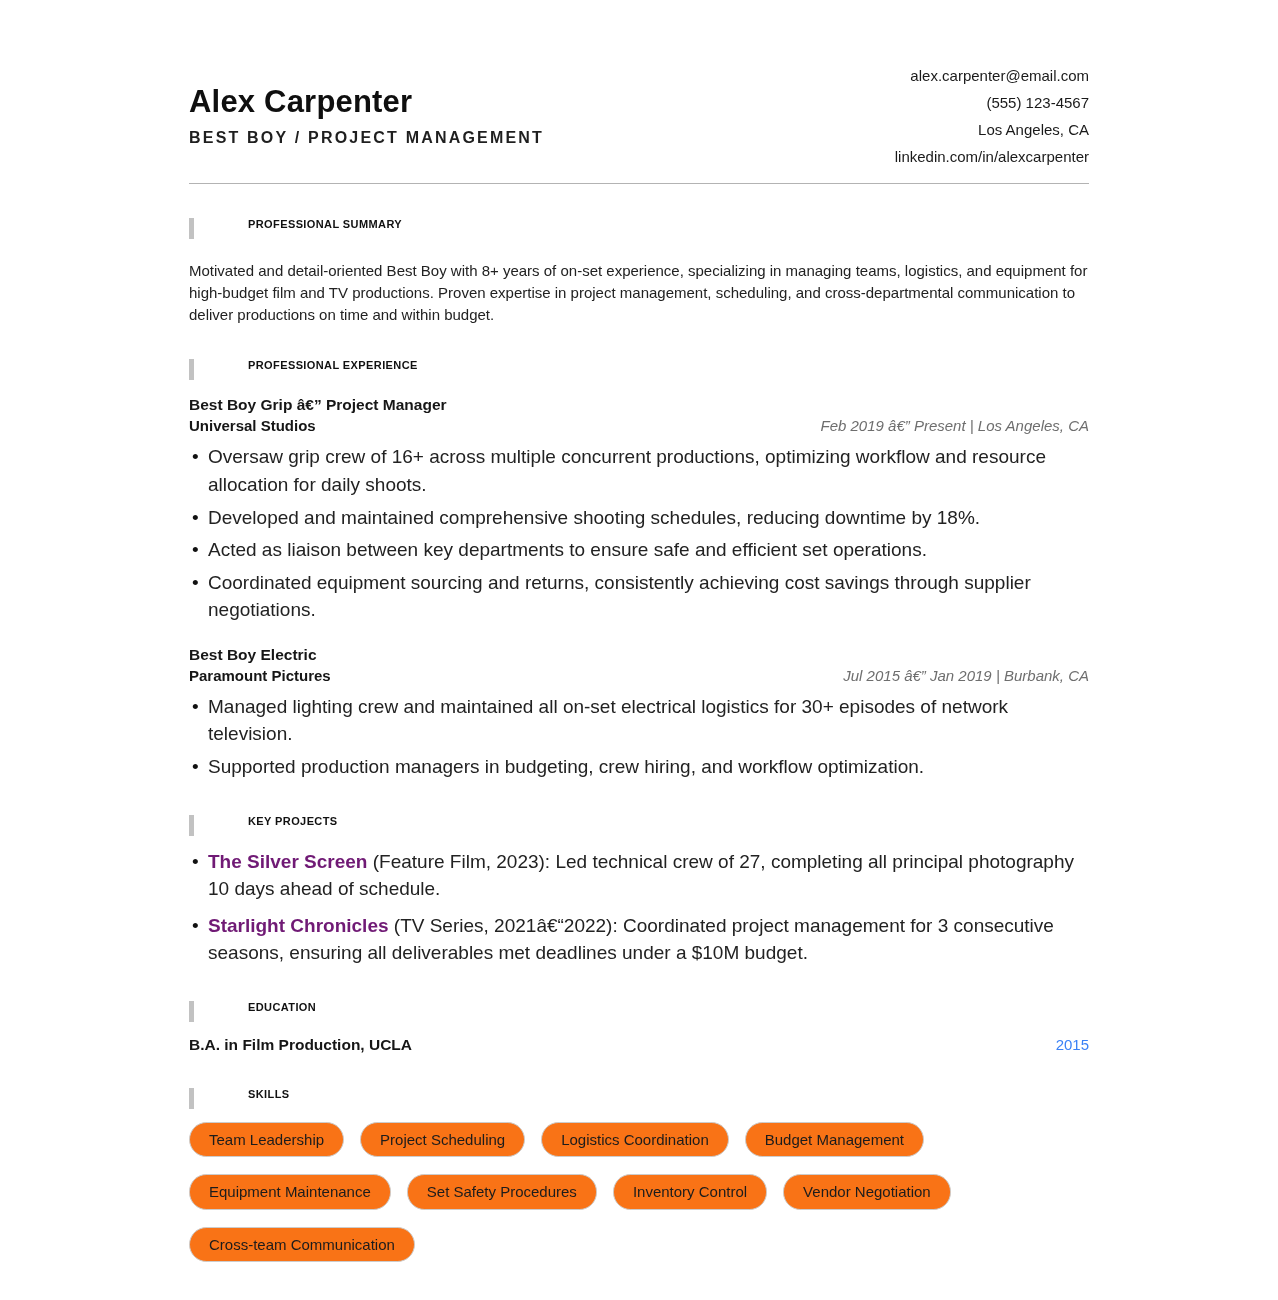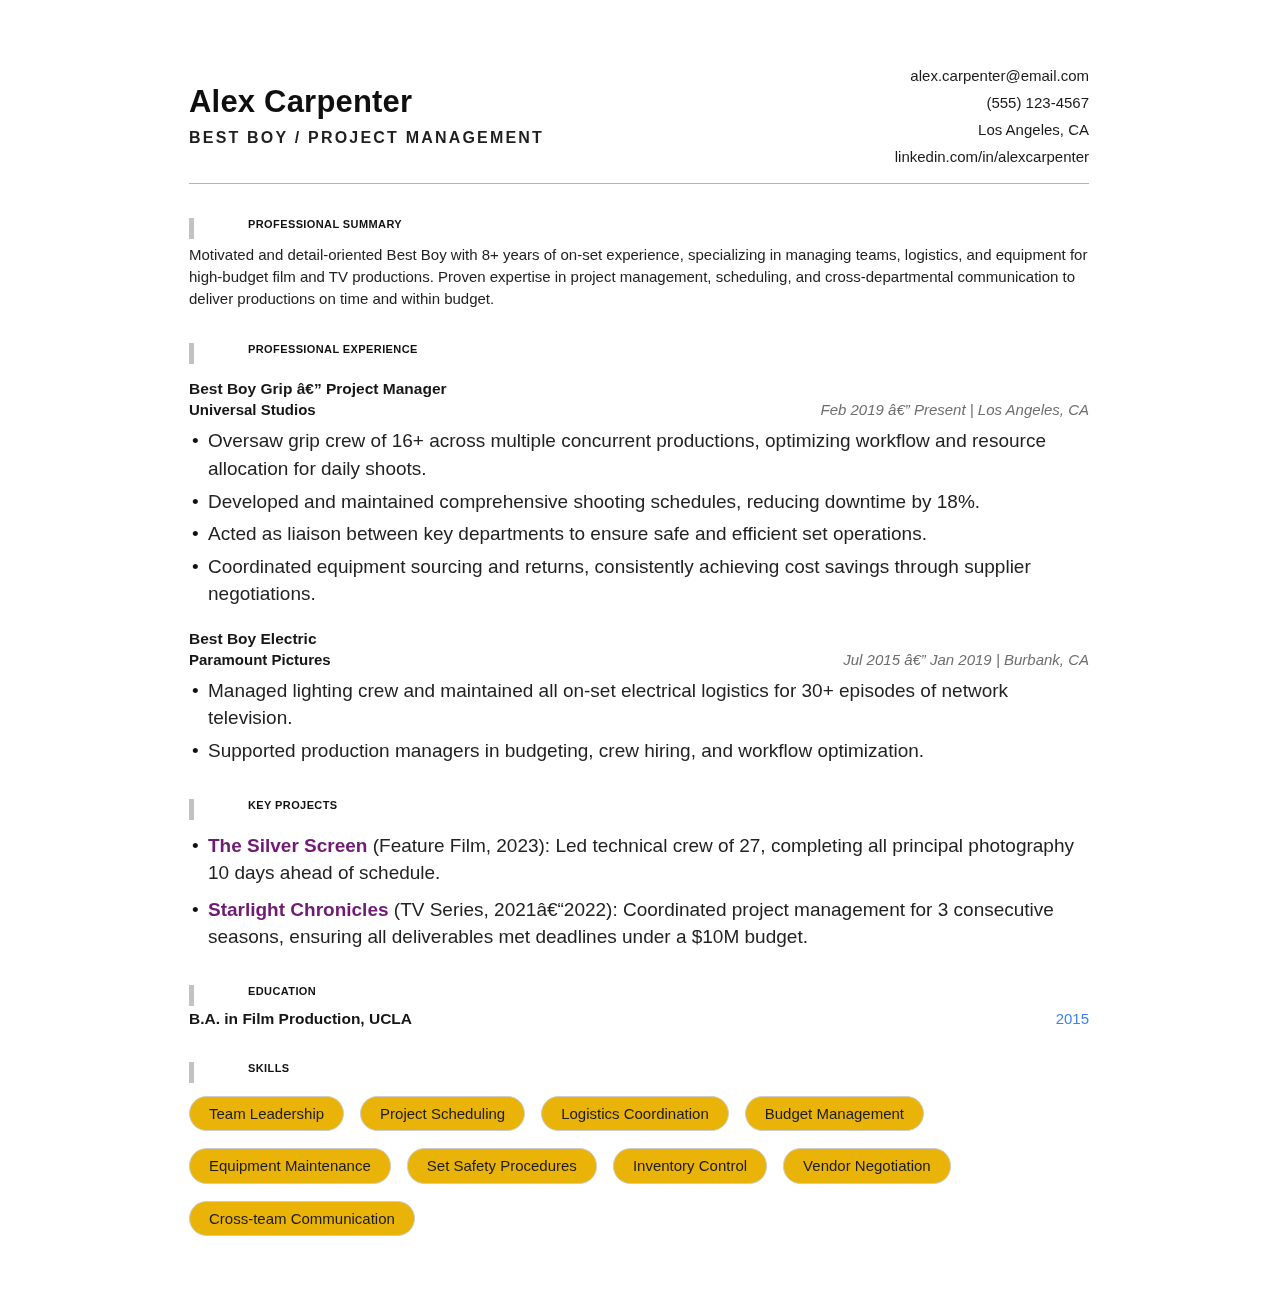--- a/index.html
+++ b/index.html
@@ -54,21 +54,21 @@
   }
   .heading-bar {
     display: inline-block;
     width: 5px;
     height: 21px;
     background: #c2c2c2;
     margin-right: 12px;
     flex: 0 0 auto;
   }
   .summary-text {
-    margin-top: 5px;
+    margin-top: 21px;
     font-size: 15px;
     line-height: 1.45;
     color: #222222;
   }
 
   
   .job { margin-top: 15px; }
   .job + .job { margin-top: 21px; }
   .job-title { font-size: 15.5px; font-weight: 700; color: #161616; line-height: 1.35; }
   .job-subrow { display: flex; justify-content: space-between; align-items: baseline; gap: 26px; }
@@ -88,34 +88,34 @@
     position: absolute;
     left: 3px;
     top: 0;
     color: #111;
   }
   .projects ul.bullets { margin-top: 12px; }
   .projects ul.bullets li { margin-bottom: 9px; }
   .projects strong { font-weight: 700; color: #701a75; }
 
   
-  .edu-row { display: flex; justify-content: space-between; align-items: center; margin-top: 4px; }
+  .edu-row { display: flex; justify-content: space-between; align-items: center; margin-top: 14px; }
   .degree { font-size: 15.5px; font-weight: 700; color: #161616; }
   .edu-year { font-size: 15px; color: #3b82f6; }
 
   
   .skills-wrap { margin-top: 13px; display: flex; flex-wrap: wrap; gap: 17px 16px; }
   .skill-pill {
     display: inline-block;
     border: 1px solid #cccccc;
     border-radius: 17.5px;
     padding: 7px 19px;
     font-size: 15px;
     color: #1c1c1c;
-    background: #eab308;
+    background: #f97316;
     line-height: 1.3;
   }
 </style>
 </head>
 <body>
 
 <div class="page">
 
   <div class="header">
     <div class="identity">

